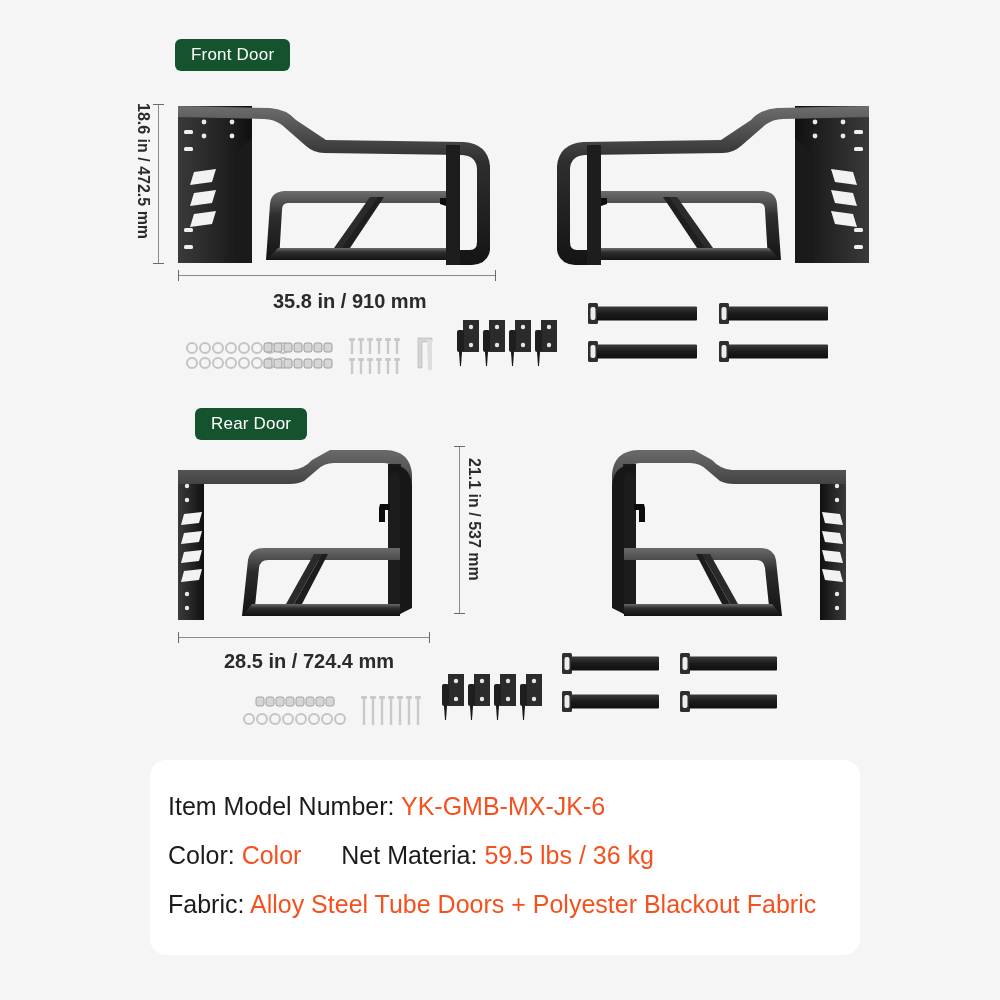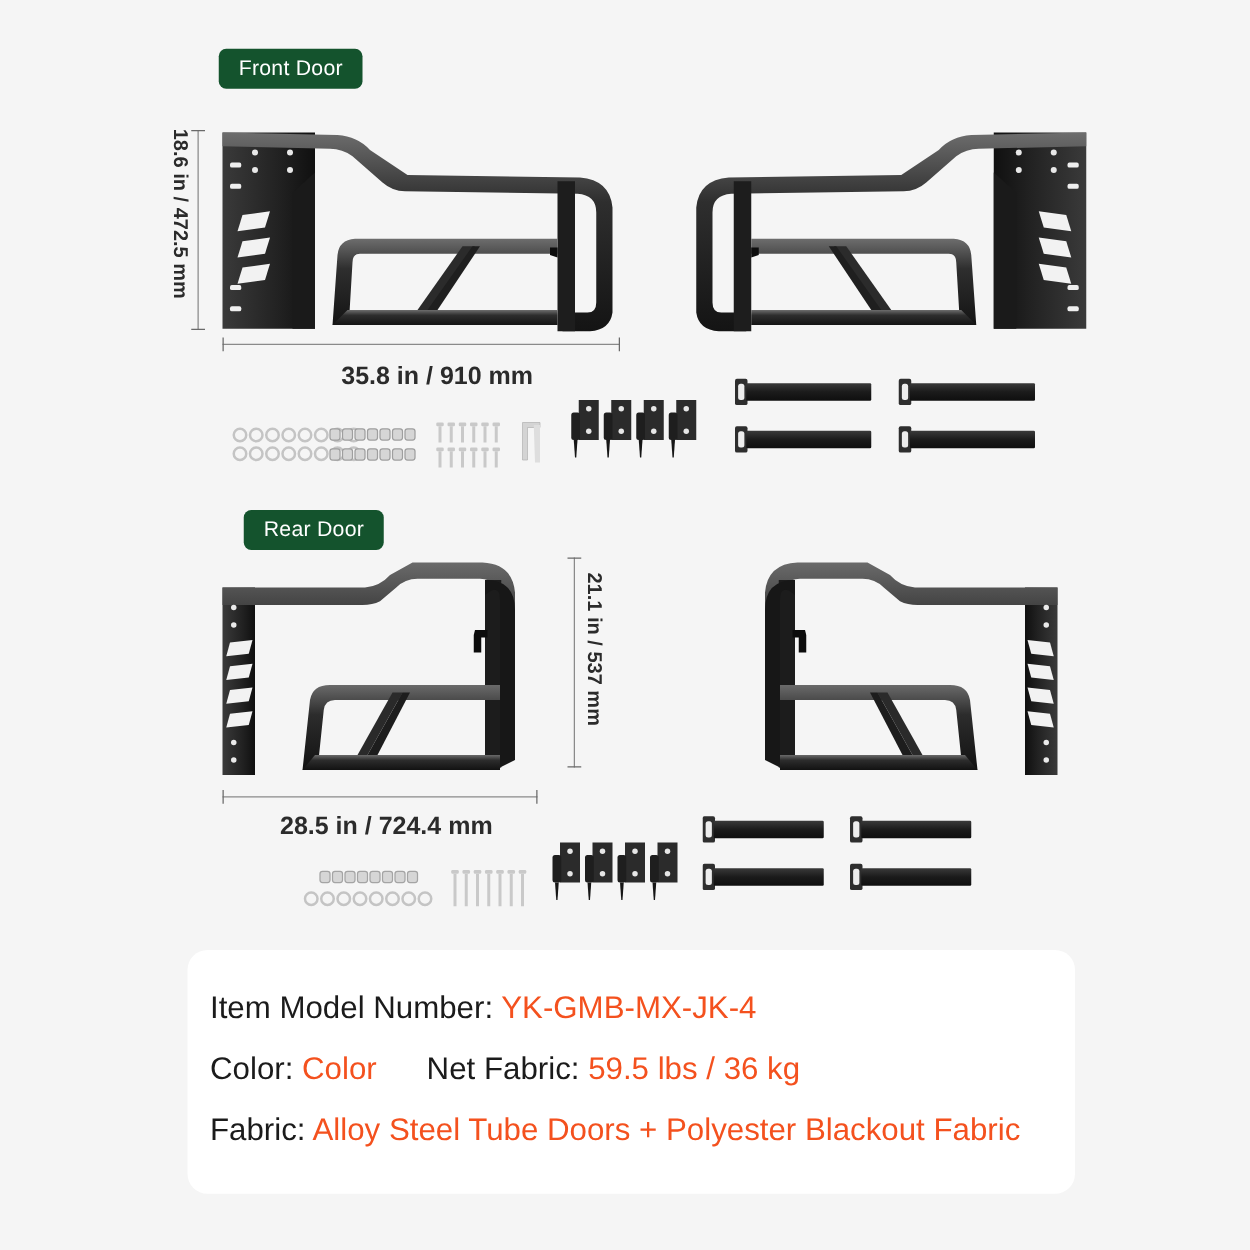--- a/index.html
+++ b/index.html
@@ -532,27 +532,27 @@
           <rect x="9" y="4.5" width="88" height="14" rx="1" fill="url(#webR)"></rect>
         </g>
       </g>
     </svg>
   </div>
 
   <div class="spec-card">
     <div class="spec-inner">
       <div class="spec-line">
         <span>Item Model Number:</span>
-        <span class="val">YK-GMB-MX-JK-4</span>
+        <span class="val">YK-GMB-MX-JK-6</span>
       </div>
       <div class="spec-line">
         <span>Color:</span>
         <span class="val">Color</span>
         <span class="spec-gap"></span>
-        <span>Net Fabric:</span>
+        <span>Net Materia:</span>
         <span class="val">59.5 lbs / 36 kg</span>
       </div>
       <div class="spec-line">
         <span>Fabric:</span>
         <span class="val">Alloy Steel Tube Doors + Polyester Blackout Fabric</span>
       </div>
     </div>
   </div>
 
 </div>

